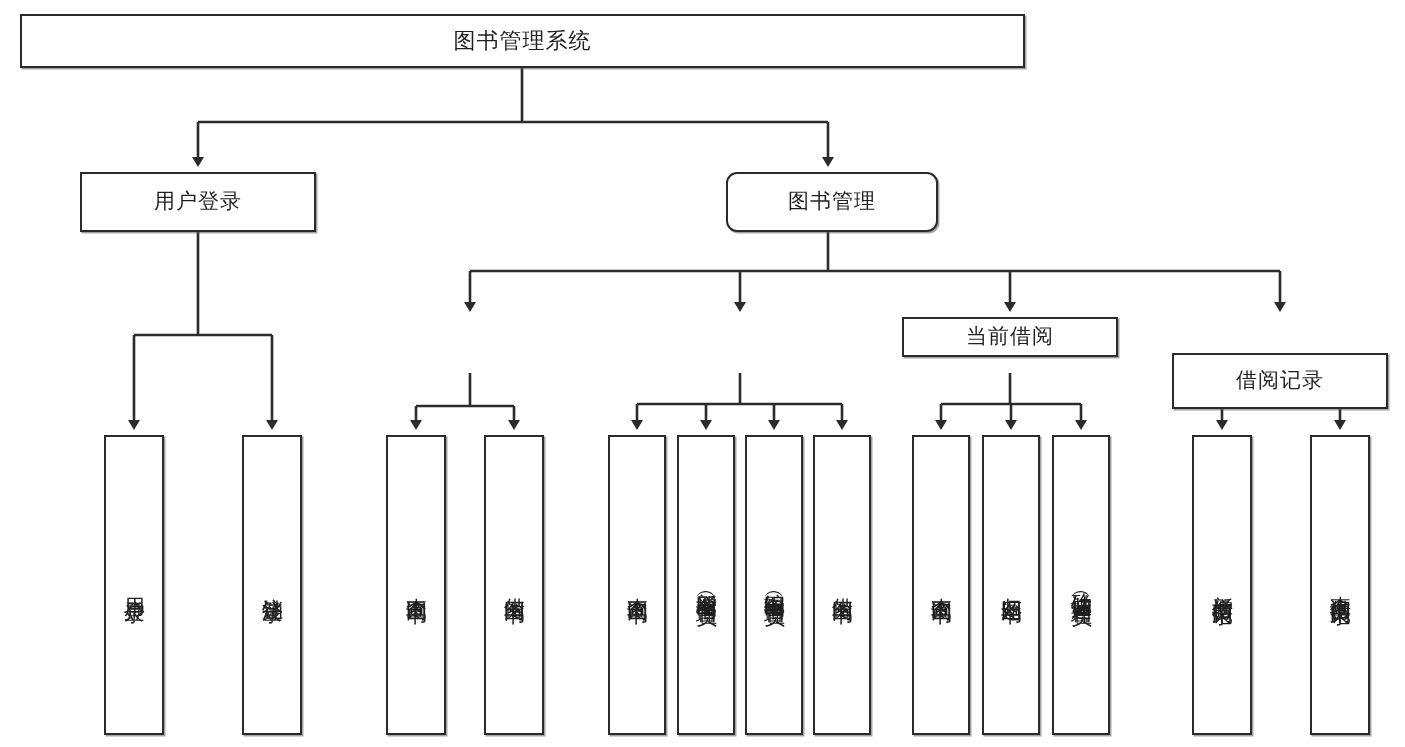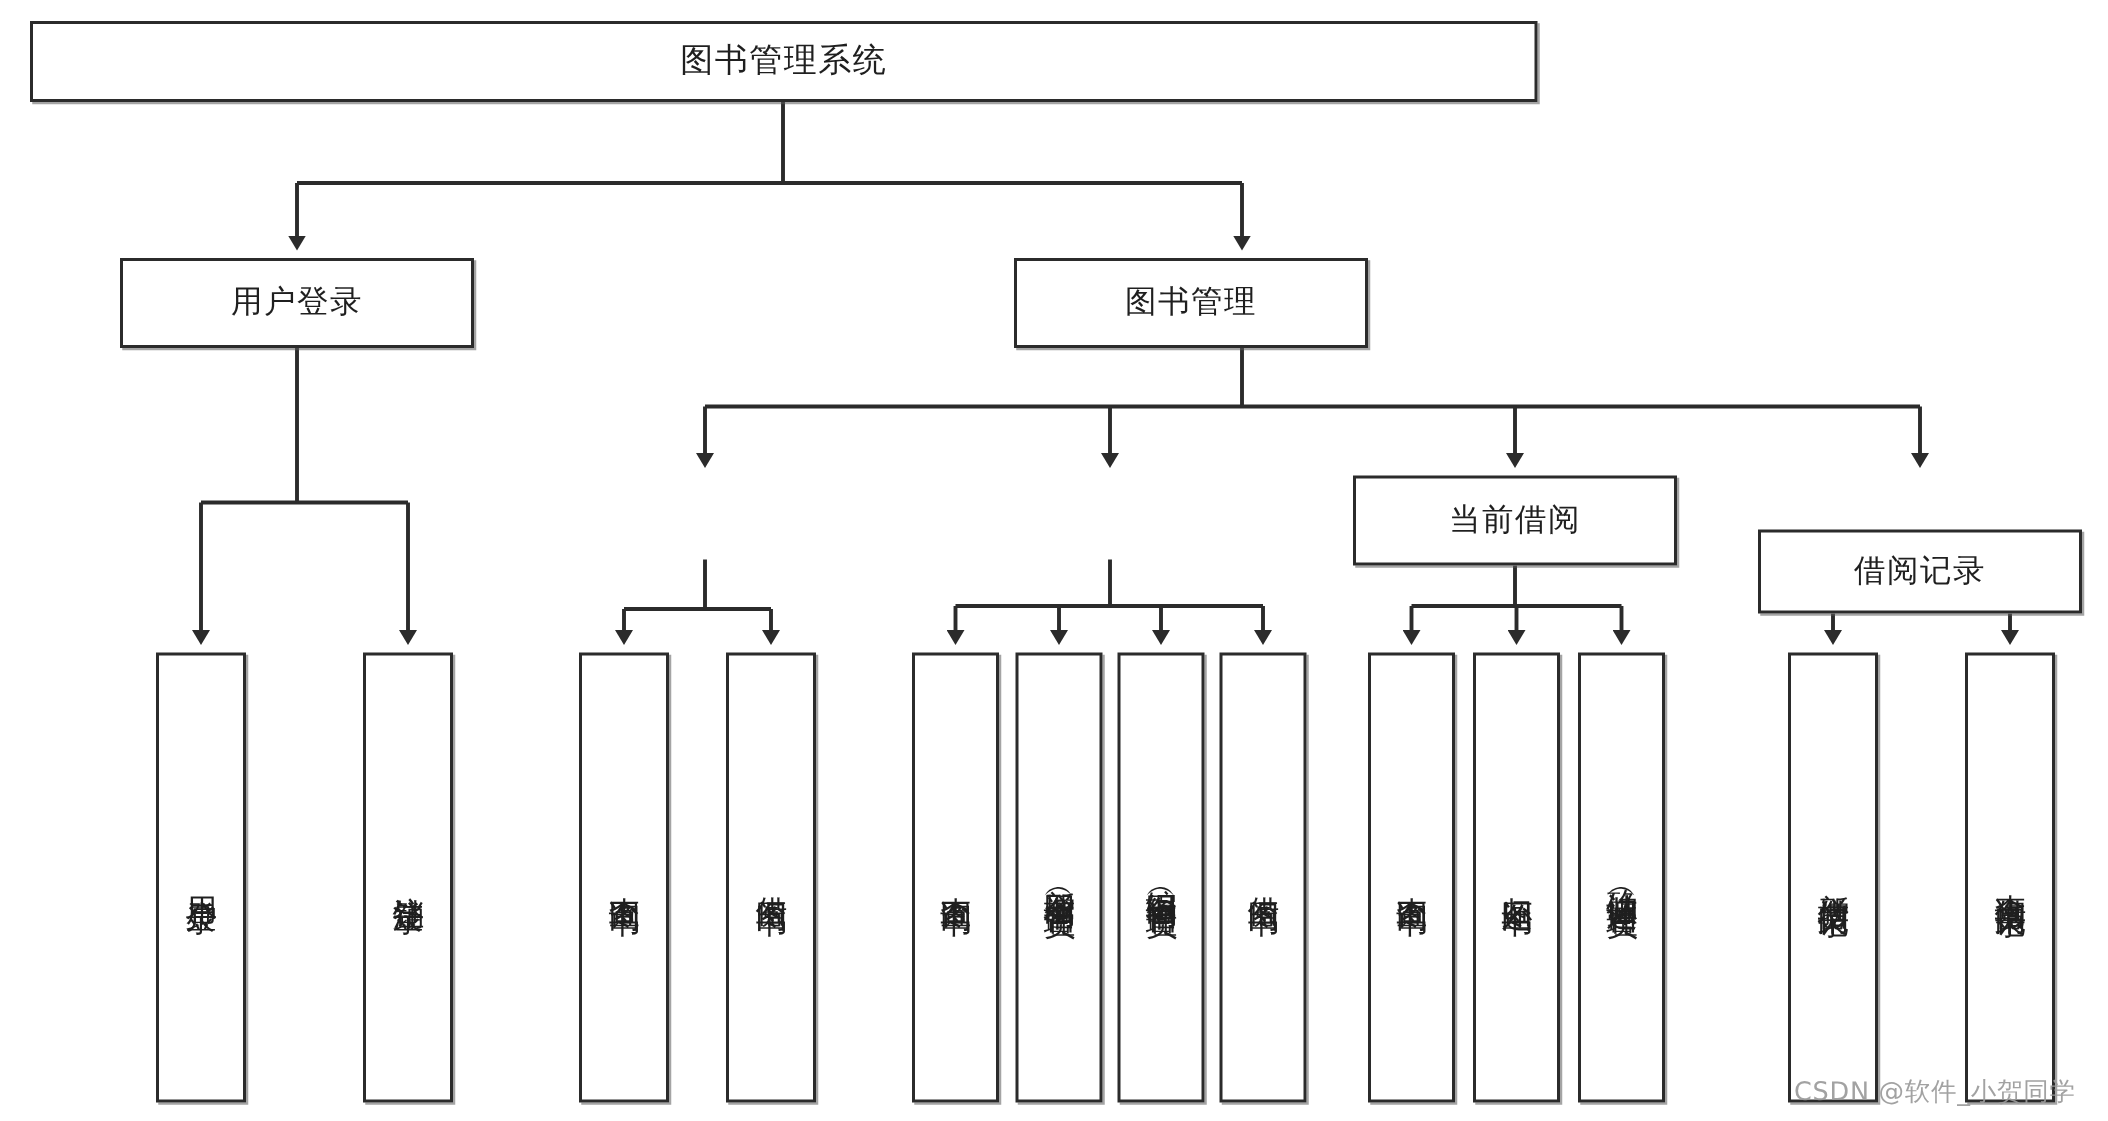--- a/index.html
+++ b/index.html
@@ -114,25 +114,25 @@
     </g>
   </svg>
 
   <div class="node root" id="node-root" style="left: 20px; top: 14px; width: 1005px; height: 54px;">
     <span class="label">图书管理系统</span>
   </div>
 
   <div class="node" id="node-user-login" style="left: 80px; top: 172px; width: 236px; height: 60px;">
     <span class="label">用户登录</span>
   </div>
-  <div class="node" id="node-book-manage" style="left: 676px; top: 172px; width: 236px; height: 60px;">
+  <div class="node" id="node-book-manage" style="left: 726px; top: 172px; width: 212px; height: 60px; border-radius: 11px;">
     <span class="label">图书管理</span>
   </div>
 
-  <div class="node" id="node-current-borrow" style="left: 902px; top: 317px; width: 216px; height: 60px;">
+  <div class="node" id="node-current-borrow" style="left: 902px; top: 317px; width: 216px; height: 40px;">
     <span class="label">当前借阅</span>
   </div>
   <div class="node" id="node-borrow-record" style="left: 1172px; top: 317px; width: 216px; height: 56px; margin-top: 36px;">
     <span class="label">借阅记录</span>
   </div>
 
   <div class="node leaf" id="node-leaf-user-login" style="left: 104px; top: 435px; width: 60px; height: 300px;">
     <span class="label">用户登录</span>
   </div>
   <div class="node leaf" id="node-leaf-user-logout" style="left: 242px; top: 435px; width: 60px; height: 300px;">
@@ -165,14 +165,13 @@
   <div class="node leaf" id="node-leaf-confirm-return" style="left: 1052px; top: 435px; width: 58px; height: 300px;">
     <span class="label">确认归还（管理员）</span>
   </div>
   <div class="node leaf" id="node-leaf-add-record" style="left: 1192px; top: 435px; width: 60px; height: 300px;">
     <span class="label">新增借阅记录</span>
   </div>
   <div class="node leaf" id="node-leaf-query-record" style="left: 1310px; top: 435px; width: 60px; height: 300px;">
     <span class="label">查询借阅记录</span>
   </div>
 
-  <div class="watermark" id="watermark" style="left: 1196px; top: 716px;">CSDN @软件_小贺同学</div>
 </div>
 
 </body></html>

